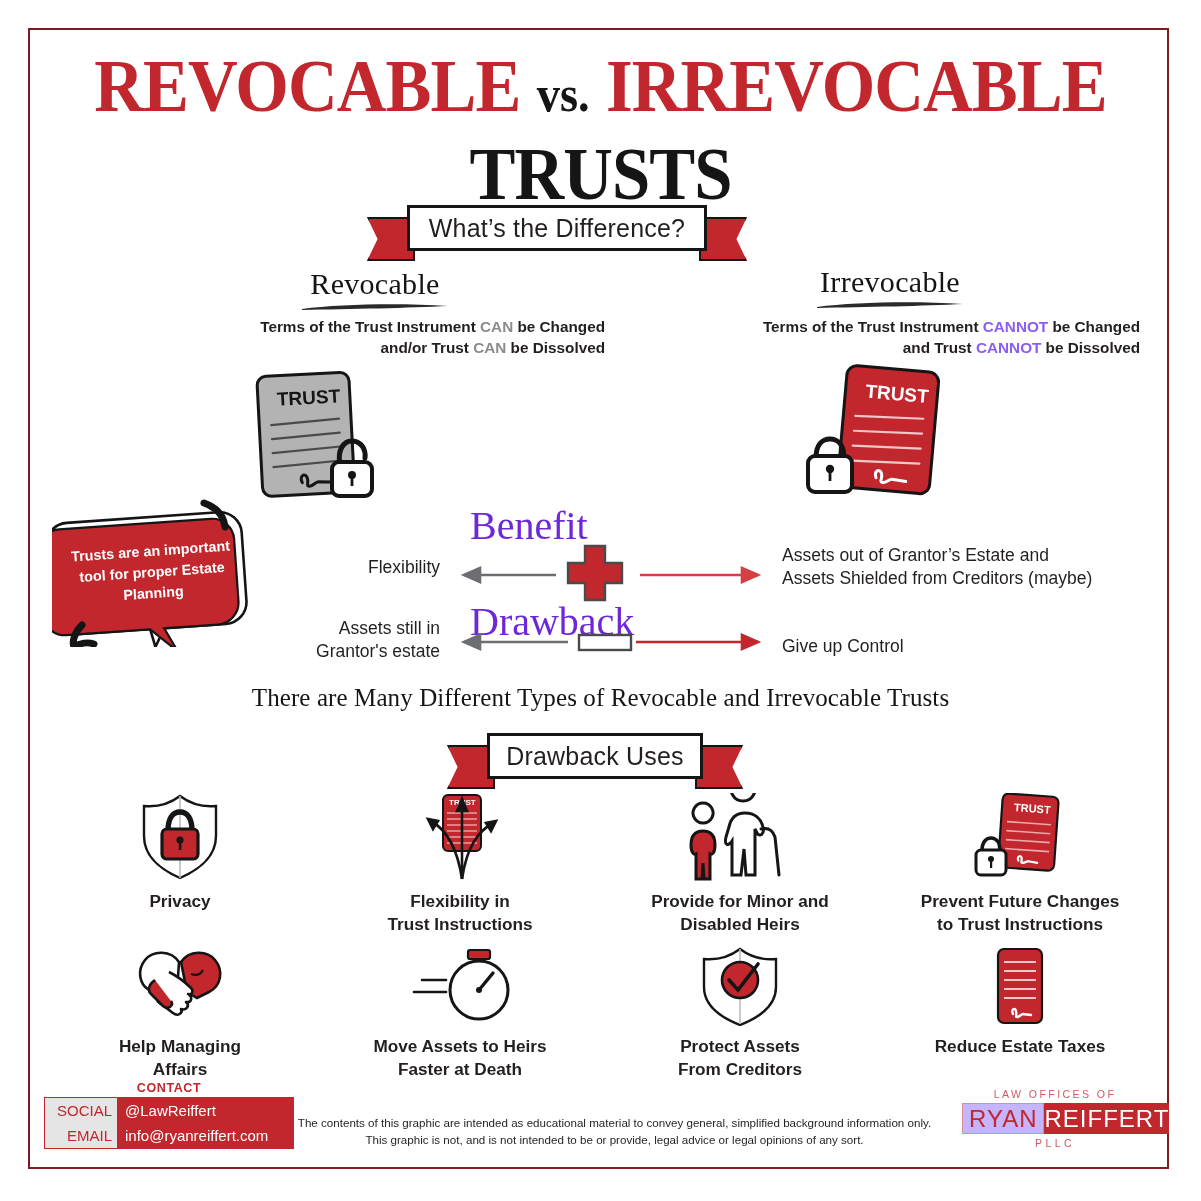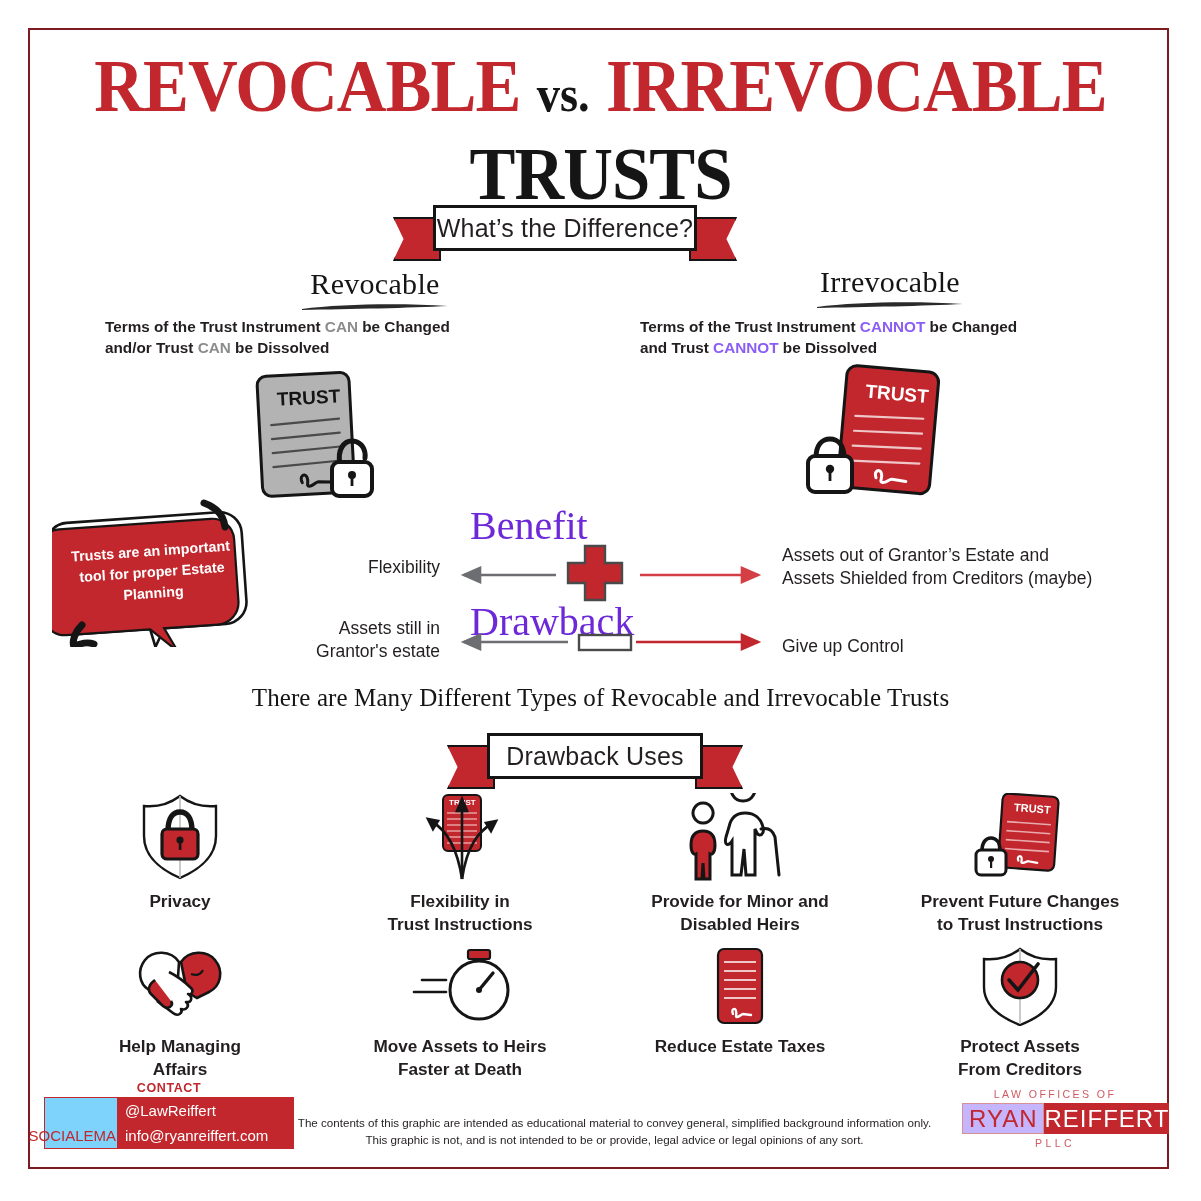--- a/index.html
+++ b/index.html
@@ -32,32 +32,32 @@
     border:2px solid #151515;box-sizing:border-box;
   }
   .ribbon .tail.l{left:-40px;clip-path:polygon(0 0,100% 0,100% 100%,0 100%,22% 50%);}
   .ribbon .tail.r{right:-40px;clip-path:polygon(0 0,100% 0,78% 50%,100% 100%,0 100%);}
   .ribbon .box{
     position:absolute;left:0;top:0;width:100%;height:46px;
     background:#ffffff;border:3px solid #151515;box-sizing:border-box;
     display:flex;align-items:center;justify-content:center;
     font-size:25px;font-weight:400;letter-spacing:.2px;z-index:3;
   }
-  #ribbon-difference{left:433px;top:205px;width:264px;}
+  #ribbon-difference{left:407px;top:205px;width:300px;}
   #ribbon-uses{left:487px;top:733px;width:216px;}
 
   
   .col-head{position:absolute;text-align:center;}
   .col-head .name{
     font-family:"Liberation Serif",serif;font-size:30px;color:#151515;
     letter-spacing:.3px;
   }
   .swoosh{display:block;margin:1px auto 0;}
   .col-sub{
-    position:absolute;text-align:left;font-size:15.3px;font-weight:700;
+    position:absolute;text-align:right;font-size:15.3px;font-weight:700;
     line-height:21px;color:#231f20;
   }
   .g{color:#8b8b8b;}
   .r{color:#8b5cf6;}
 
   #head-revocable{left:175px;top:267px;width:400px;}
   #sub-revocable{left:105px;top:316px;width:500px;}
   #head-irrevocable{left:690px;top:265px;width:400px;}
   #sub-irrevocable{left:640px;top:316px;width:500px;}
 
@@ -112,21 +112,21 @@
   
   #contact-title{
     position:absolute;left:44px;top:1081px;width:250px;text-align:center;
     color:#c1272d;font-size:12.5px;font-weight:700;letter-spacing:.6px;
   }
   #contact-box{
     position:absolute;left:44px;top:1097px;width:250px;height:52px;
     display:flex;border:1px solid #c1272d;box-sizing:border-box;
   }
   #contact-box .keys{
-    width:72px;background:#7dd3fc;display:flex;flex-direction:row;
+    width:72px;background:#e5e5e5;display:flex;flex-direction:column;
     justify-content:center;align-items:flex-end;padding-right:5px;box-sizing:border-box;
   }
   #contact-box .keys div{color:#c1272d;font-size:15px;line-height:25px;}
   #contact-box .vals{
     flex:1;background:#c1272d;display:flex;flex-direction:column;
     justify-content:center;padding-left:8px;box-sizing:border-box;
   }
   #contact-box .vals div{color:#ffffff;font-size:15px;line-height:25px;}
 
   #disclaimer{
@@ -428,52 +428,52 @@
       </svg>
     </div>
     <div class="lab">
       <div>Move Assets to Heirs</div>
       <div>Faster at Death</div>
     </div>
   </div>
 
   <div class="cell">
     <div class="art">
+      <svg width="84" height="80" viewBox="0 0 84 80">
+        <path d="M42 3 C30 12 16 14 6 13 v28 c0 20 18 31 36 38 c18 -7 36 -18 36 -38 v-28 c-10 1 -24 -1 -36 -10 z" fill="#ffffff" stroke="#151515" stroke-width="2.4"></path>
+        <line x1="42" y1="3" x2="42" y2="78" stroke="#bdbdbd" stroke-width="1.6"></line>
+        <circle cx="42" cy="34" r="18" fill="#c1272d" stroke="#151515" stroke-width="2.6"></circle>
+        <path d="M31 34 l9 10 l20 -26" fill="none" stroke="#151515" stroke-width="3.6" stroke-linecap="round"></path>
+      </svg>
+    </div>
+    <div class="lab">
+      <div>Protect Assets</div>
+      <div>From Creditors</div>
+    </div>
+  </div>
+
+  <div class="cell">
+    <div class="art">
       <svg width="70" height="80" viewBox="0 0 70 80">
         <rect x="13" y="3" width="44" height="74" rx="6" fill="#c1272d" stroke="#151515" stroke-width="2.2"></rect>
         <g stroke="#f0c7c9" stroke-width="2">
           <line x1="19" y1="16" x2="51" y2="16"></line>
             <line x1="19" y1="25" x2="51" y2="25"></line>
           <line x1="19" y1="34" x2="51" y2="34"></line>
             <line x1="19" y1="43" x2="51" y2="43"></line>
           <line x1="19" y1="52" x2="51" y2="52"></line>
         </g>
         <path d="M28 68 c-2 -5 2 -7 3 -3 c1 4 -1 6 1 6 c3 0 4 -3 6 -3 l8 1" fill="none" stroke="#ffffff" stroke-width="2.4" stroke-linecap="round"></path>
       </svg>
     </div>
     <div class="lab">
       <div>Reduce Estate Taxes</div>
       <div></div>
     </div>
   </div>
-
-  <div class="cell">
-    <div class="art">
-      <svg width="84" height="80" viewBox="0 0 84 80">
-        <path d="M42 3 C30 12 16 14 6 13 v28 c0 20 18 31 36 38 c18 -7 36 -18 36 -38 v-28 c-10 1 -24 -1 -36 -10 z" fill="#ffffff" stroke="#151515" stroke-width="2.4"></path>
-        <line x1="42" y1="3" x2="42" y2="78" stroke="#bdbdbd" stroke-width="1.6"></line>
-        <circle cx="42" cy="34" r="18" fill="#c1272d" stroke="#151515" stroke-width="2.6"></circle>
-        <path d="M31 34 l9 10 l20 -26" fill="none" stroke="#151515" stroke-width="3.6" stroke-linecap="round"></path>
-      </svg>
-    </div>
-    <div class="lab">
-      <div>Protect Assets</div>
-      <div>From Creditors</div>
-    </div>
-  </div>
 </div>
 
 <div id="contact-title">CONTACT</div>
 <div id="contact-box">
   <div class="keys">
     <div>SOCIAL</div>
     <div>EMAIL</div>
   </div>
   <div class="vals">
     <div>@LawReiffert</div>

